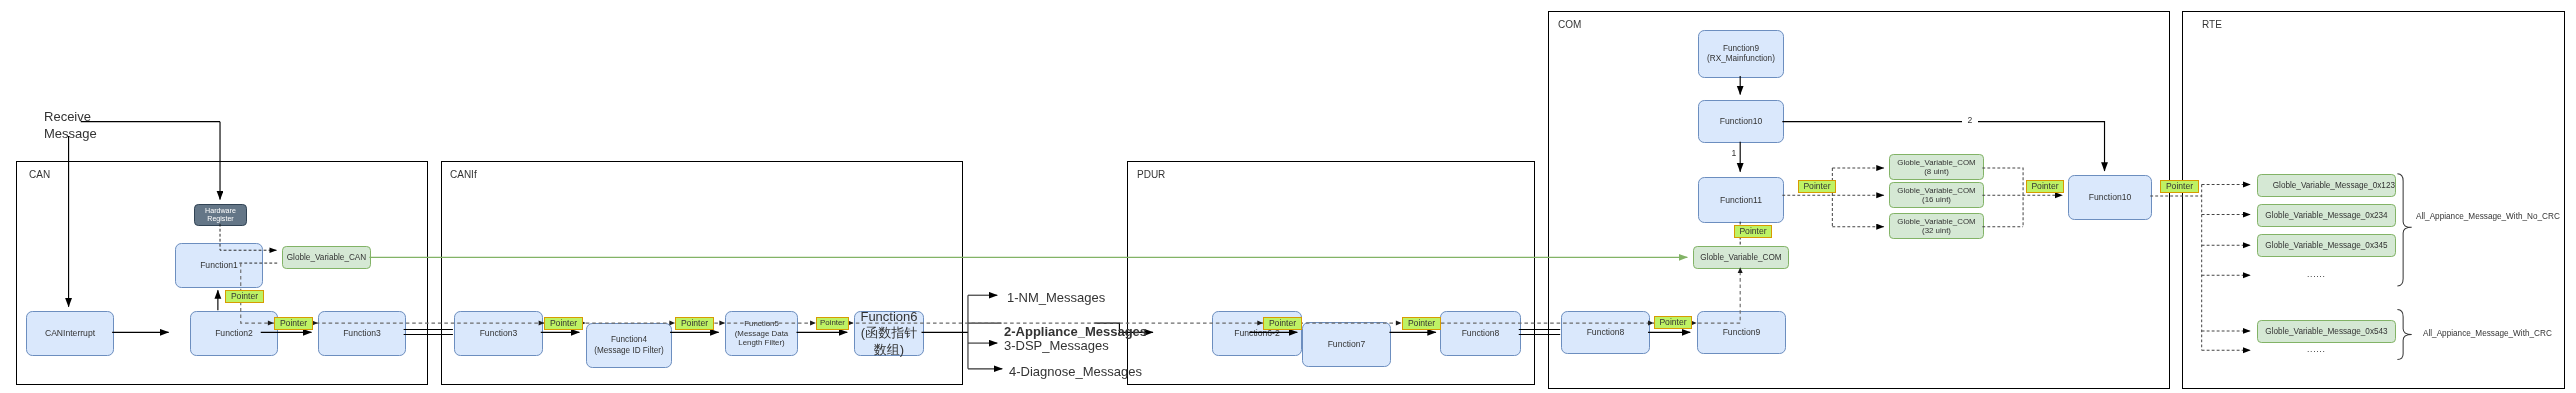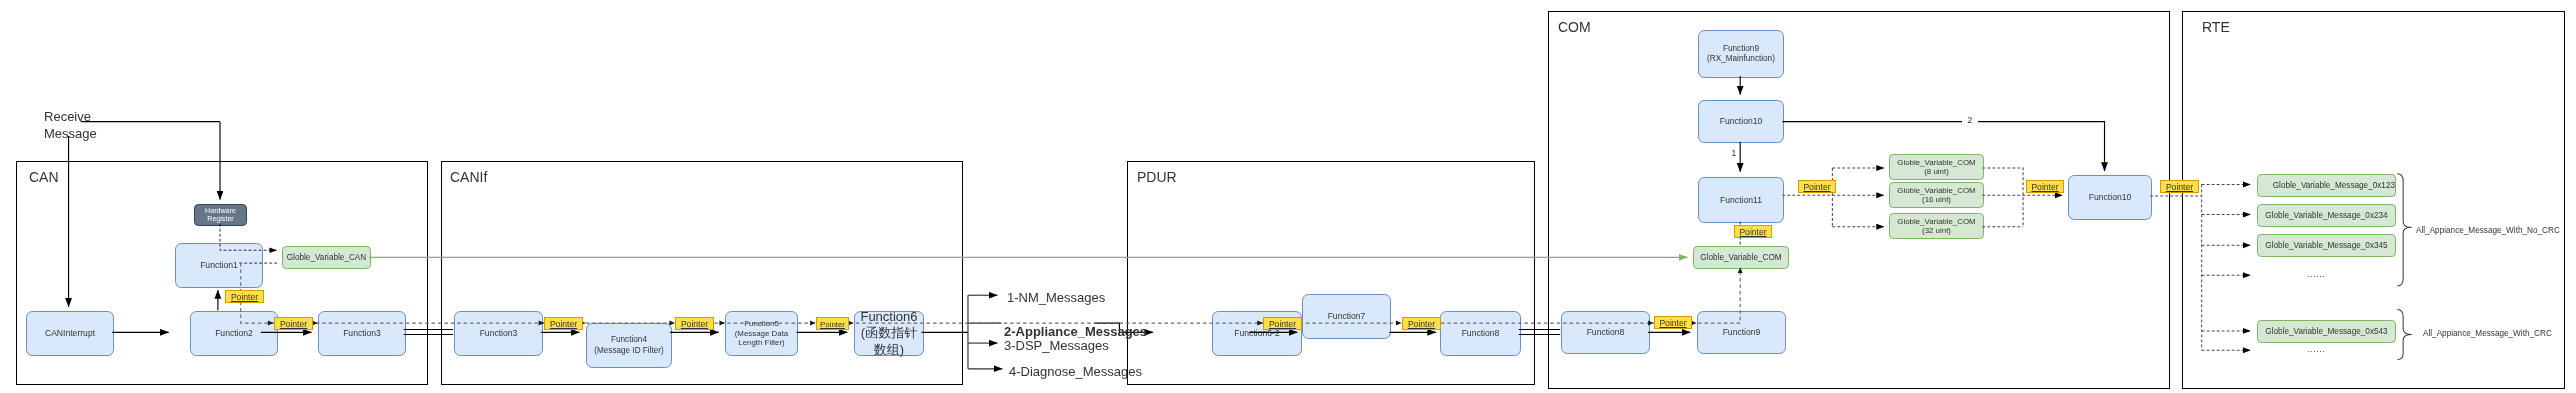--- a/index.html
+++ b/index.html
@@ -1,26 +1,26 @@
 <!DOCTYPE html>
 <html style="font-size:11.4px"><head>
 <meta charset="utf-8">
 <style>
   html,body{margin:0;padding:0;background:#ffffff;}
   body{position:relative;width:2576px;height:394px;font-family:"Liberation Sans",sans-serif;overflow:hidden;}
   .module{position:absolute;border:1.1px solid #000;background:transparent;z-index:0;}
-  .modlabel{position:absolute;font-size:14px;color:#333;z-index:3;}
+  .modlabel{position:absolute;font-size:10px;color:#333;z-index:3;}
   .fn{position:absolute;display:flex;flex-direction:column;align-items:center;justify-content:center;
       background:#dae8fc;border:0.9px solid #6c8ebf;border-radius:6.4px;font-size:8.6px;color:#333;
       text-align:center;line-height:1.25;z-index:1;}
   .gv{position:absolute;display:flex;flex-direction:column;align-items:center;justify-content:center;
       background:#d5e8d4;border:0.9px solid #82b366;border-radius:4.3px;font-size:8.2px;color:#333;
       text-align:center;line-height:1.2;z-index:1;}
-  .ptr{position:absolute;display:flex;align-items:flex-end;justify-content:center;
-      background:#fde047;border:0.9px solid #d79b00;font-size:8.6px;color:#333;z-index:3;text-decoration:underline;}
+  .ptr{position:absolute;display:flex;align-items:flex-start;justify-content:center;
+      background:#bef264;border:0.9px solid #d79b00;font-size:8.6px;color:#333;z-index:3;}
   .hw{position:absolute;display:flex;align-items:center;justify-content:center;text-align:center;
       background:#647687;border:0.9px solid #314354;border-radius:4.3px;font-size:7.1px;color:#fff;
       line-height:1.2;z-index:1;}
   .txt{position:absolute;font-size:13px;color:#333;z-index:3;line-height:1.3;}
   .num{position:absolute;font-size:8.6px;color:#333;z-index:3;background:#fff;text-align:center;}
   .dots{position:absolute;font-size:8.6px;color:#333;z-index:3;letter-spacing:0.7px;}
   svg.wires{position:absolute;left:0;top:0;z-index:2;pointer-events:none;}
 </style>
 </head>
 <body>
@@ -93,21 +93,21 @@
 <div class="txt" style="left:1004px;top:324px;font-weight:bold;">2-Appliance_Messages</div>
 <div class="txt" style="left:1004px;top:338px;">3-DSP_Messages</div>
 <div class="txt" style="left:1009px;top:364px;">4-Diagnose_Messages</div>
 
 <div class="fn" style="left:1212px;top:311px;width:88px;height:43px;">
     <span>Function6-2</span>
   </div>
 <div class="ptr" style="left:1263px;top:317px;width:37px;height:11.4px;">
     <span>Pointer</span>
   </div>
-<div class="fn" style="left:1302px;top:294px;width:87px;height:43px;">
+<div class="fn" style="left:1302px;top:322px;width:87px;height:43px;">
     <span>Function7</span>
   </div>
 <div class="ptr" style="left:1402px;top:317px;width:37px;height:11.4px;">
     <span>Pointer</span>
   </div>
 <div class="fn" style="left:1440px;top:311px;width:79px;height:43px;">
     <span>Function8</span>
   </div>
 
 <div class="fn" style="left:1698px;top:30px;width:84px;height:46px;font-size:8.2px;">
@@ -169,21 +169,21 @@
     <span>Globle_Variable_Message_0x234</span>
   </div>
 <div class="gv" style="left:2257px;top:234px;width:137px;height:21.4px;">
     <span>Globle_Variable_Message_0x345</span>
   </div>
 <div class="dots" style="left:2307px;top:269px;">......</div>
 <div class="gv" style="left:2257px;top:320px;width:137px;height:21.4px;">
     <span>Globle_Variable_Message_0x543</span>
   </div>
 <div class="dots" style="left:2307px;top:344px;">......</div>
-<div class="txt" style="left:2416px;top:226px;font-size:8.2px;white-space:nowrap;">All_Appiance_Message_With_No_CRC</div>
+<div class="txt" style="left:2416px;top:212px;font-size:8.2px;white-space:nowrap;">All_Appiance_Message_With_No_CRC</div>
 <div class="txt" style="left:2423px;top:329px;font-size:8.2px;white-space:nowrap;">All_Appiance_Message_With_CRC</div>
 
 <svg class="wires" width="2576" height="394" viewBox="0 0 3606 551">
   <defs>
     <marker id="ab" markerWidth="10" markerHeight="8" refX="7.5" refY="3" orient="auto">
         <path d="M0,0 L8,3 L0,6 z" fill="#000"></path>
       </marker>
     <marker id="ag" markerWidth="10" markerHeight="8" refX="7.5" refY="3" orient="auto">
         <path d="M0,0 L8,3 L0,6 z" fill="#82b366"></path>
       </marker>

